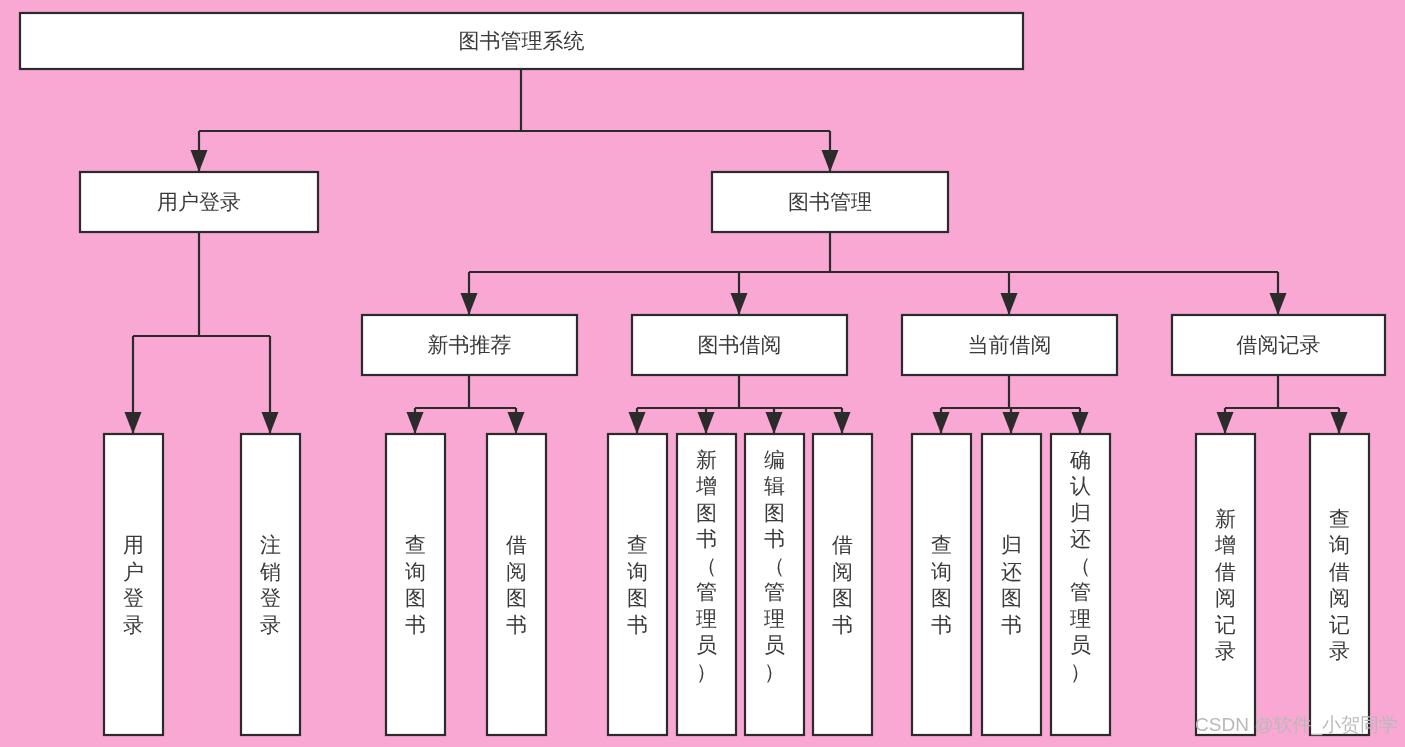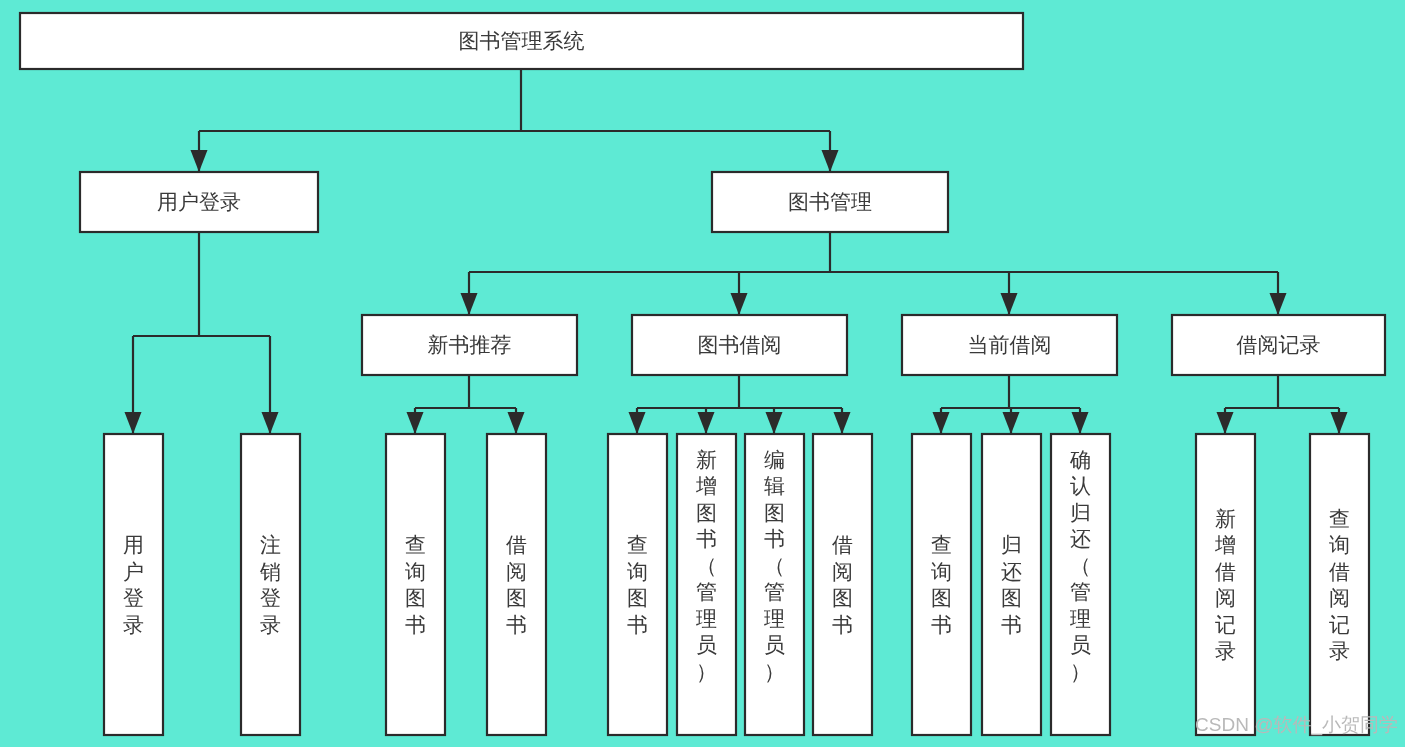--- a/index.html
+++ b/index.html
@@ -8,21 +8,21 @@
     padding: 0;
     background: #ffffff;
   }
   body {
     font-family: "Liberation Sans", "DejaVu Sans", sans-serif;
   }
   #diagram-root {
     position: relative;
     width: 1405px;
     height: 747px;
-    background: #5eead4;
+    background: #f9a8d4;
     overflow: hidden;
   }
   svg.diagram-canvas {
     position: absolute;
     left: 0;
     top: 0;
     width: 1405px;
     height: 747px;
     display: block;
   }

